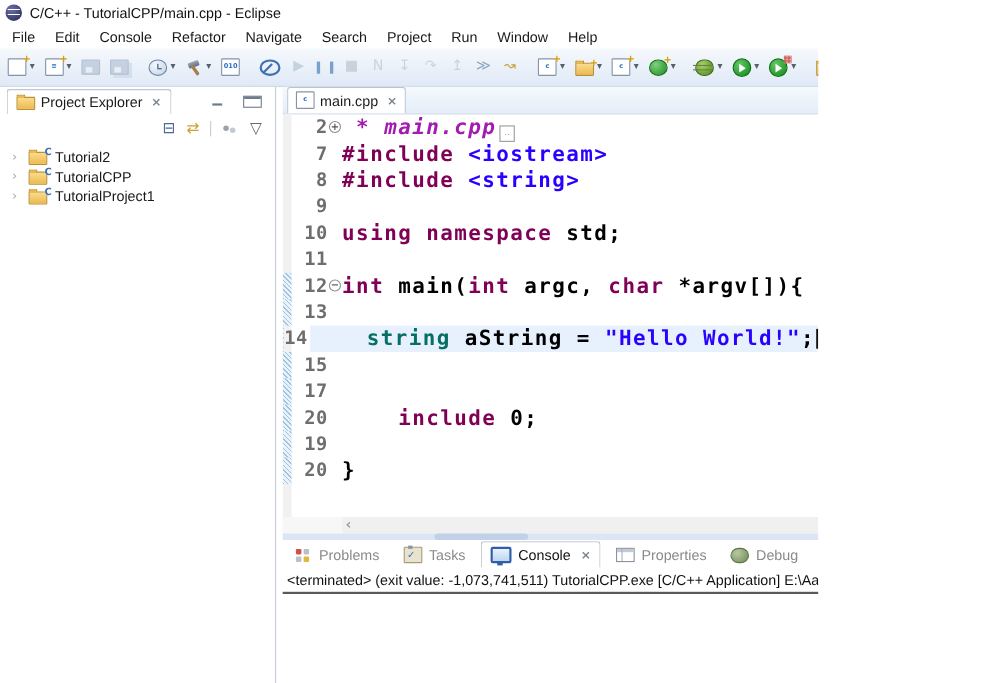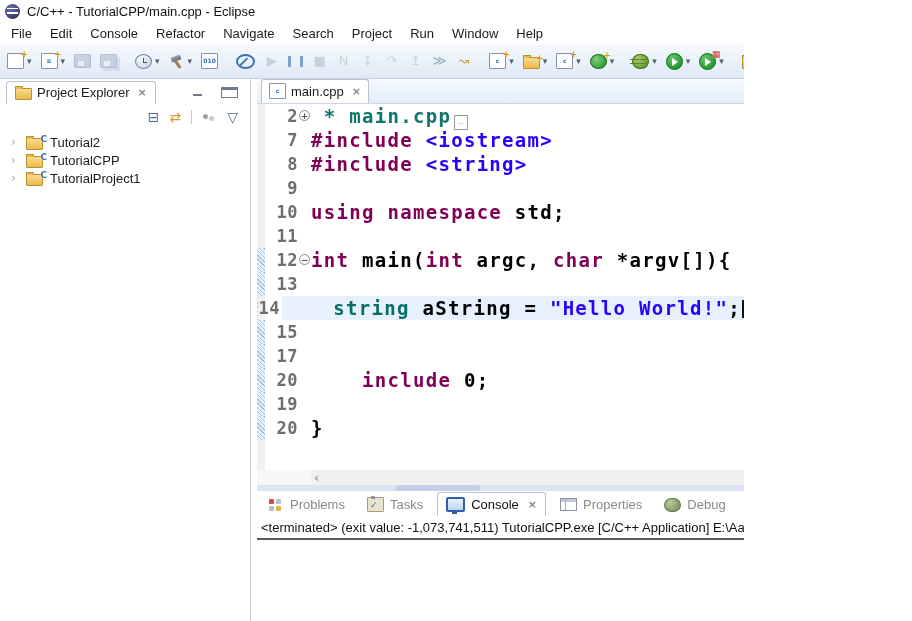--- a/index.html
+++ b/index.html
@@ -87,21 +87,21 @@
   .anncol{position:absolute;left:0;top:0;bottom:0;width:8px;background:#f1f1f1;}
   .cl{position:relative;display:flex;height:24px;}
   .ann{width:8px;}
   .ann.range{background:repeating-linear-gradient(45deg,#9fc4e3 0 1px,#eaf2f9 1px 3px);}
   .ln{width:33px;text-align:right;font:700 17px/24px "DejaVu Sans Mono",monospace;color:#6e6e6e;letter-spacing:.5px;}
   .foldcol{width:13px;display:flex;justify-content:center;}
   .fc{width:11px;height:11px;margin-top:6px;border:1px solid #8c8c8c;border-radius:50%;background:#fff;color:#555;
       font:700 9px/10px "DejaVu Sans",sans-serif;text-align:center;box-sizing:border-box;}
   .codeln{flex:1;white-space:pre;font:700 19px/24px "DejaVu Sans Mono",monospace;letter-spacing:1.3px;}
   .cl.hl .codeln{background:#e6f1fd;}
-  .tok.kw{color:#7f0055;} .tok.pl{color:#000;} .tok.str{color:#2a00ff;} .tok.ty{color:#066e64;} .tok.cm{color:#0f766e;}
+  .tok.kw{color:#7f0055;} .tok.pl{color:#000;} .tok.str{color:#2a00ff;} .tok.ty{color:#066e64;} .tok.cm{color:#a21caf;font-style:italic;}
   .foldbox{display:inline-block;width:12px;height:13px;border:1px solid #9a9a9a;margin-left:3px;vertical-align:-1px;
            font:8px/11px "DejaVu Sans",sans-serif;color:#999;text-align:center;letter-spacing:0;}
   .caret{display:inline-block;width:2px;height:18px;background:#111;vertical-align:-3px;margin-left:1px;}
   .hscroll{position:absolute;left:0;top:391px;right:0;height:15px;background:#f0f0f0;}
   .hsleft{position:absolute;left:0;top:0;bottom:0;width:54px;background:#f7f7f7;}
   .hsarrow{position:absolute;left:57px;top:0;bottom:0;display:flex;align-items:center;color:#9aa0a8;font:700 13px "DejaVu Sans",sans-serif;}
   .bstrip{position:absolute;left:0;top:406px;right:0;height:6px;background:#dbe5f3;}
   .bthumb{position:absolute;left:138px;top:0;width:85px;height:6px;background:#c2d1e8;border-radius:3px;}
   
   .bottom-panel{position:absolute;left:0;top:412px;right:0;bottom:0;background:#fff;}

